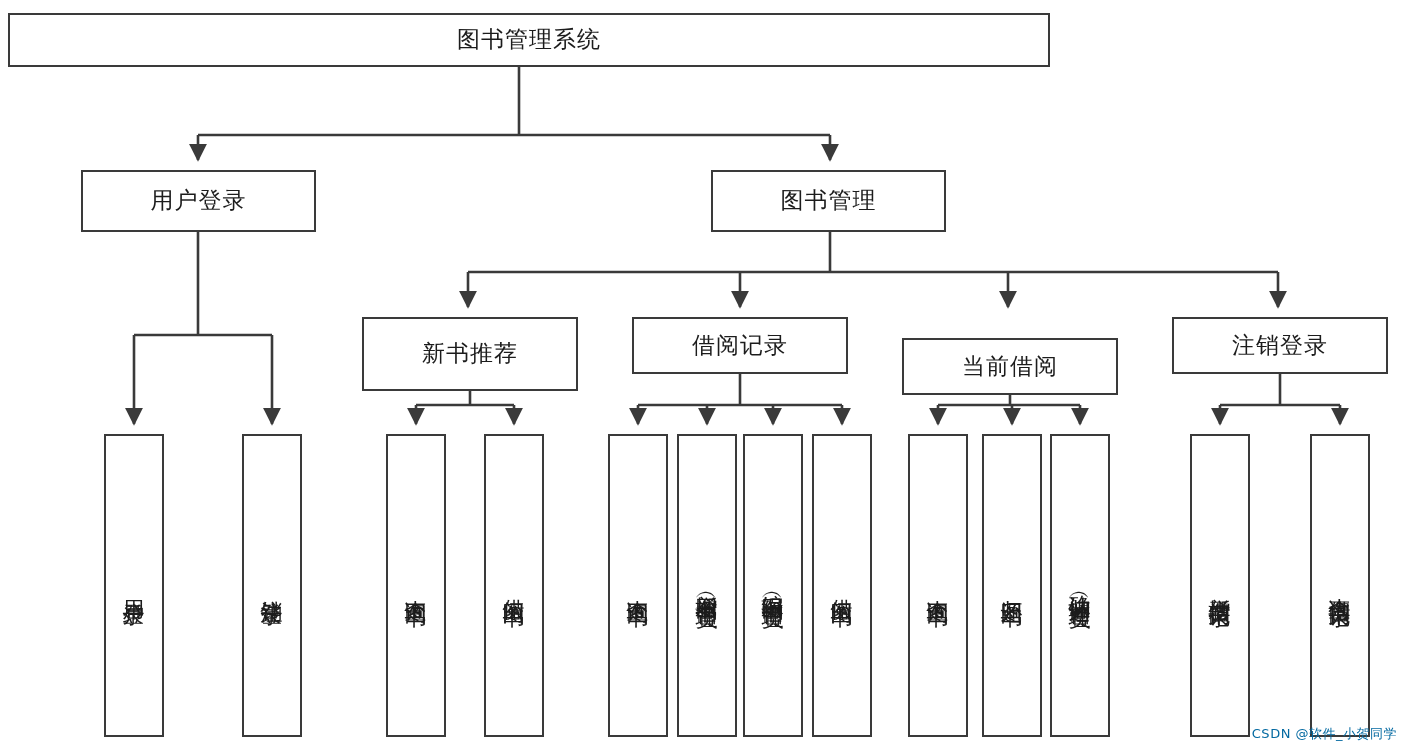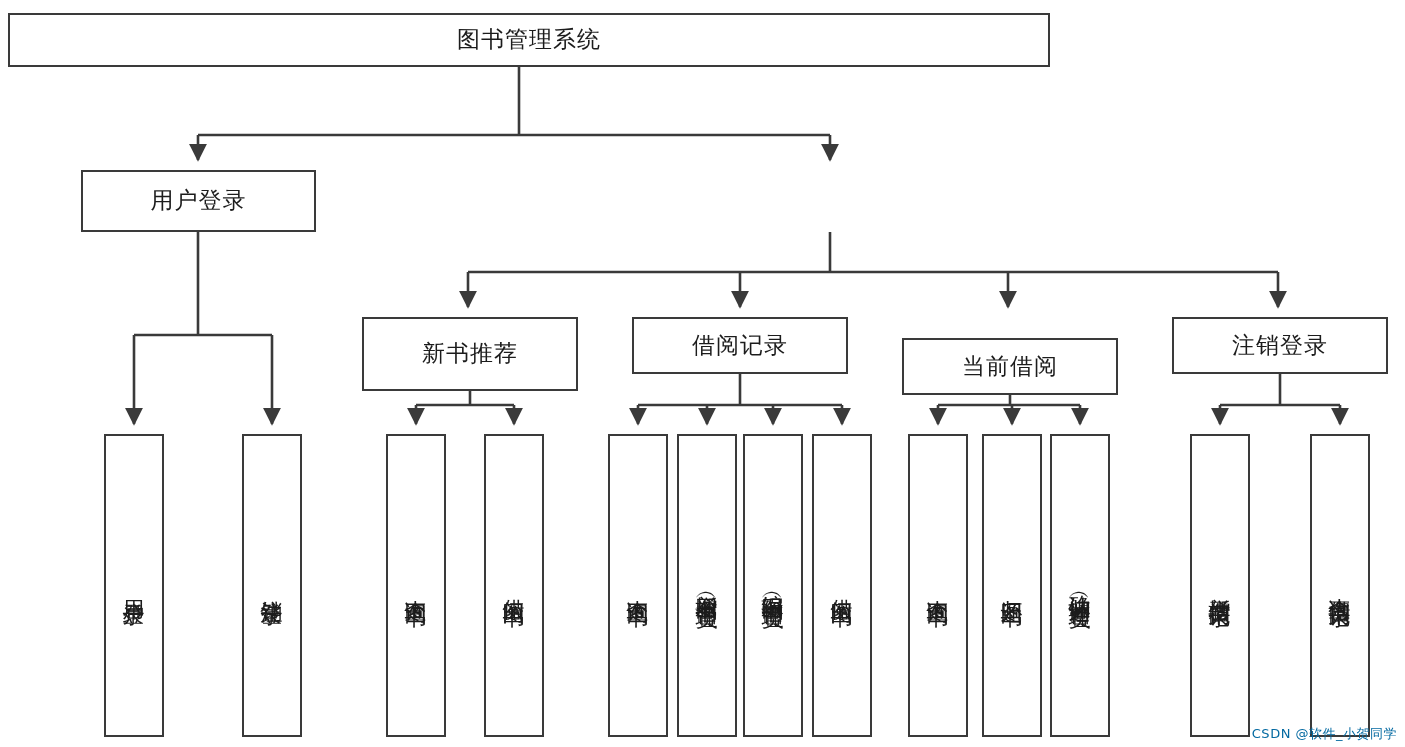--- a/index.html
+++ b/index.html
@@ -125,20 +125,23 @@
     </g>
   </svg>
 
   <div class="node root horiz" style="left:8px; top:13px; width:1042px; height:54px;">
     <span>图书管理系统</span>
   </div>
 
   <div class="node horiz" style="left:81px; top:170px; width:235px; height:62px;">
     <span>用户登录</span>
   </div>
+  <div class="node horiz" style="left:711px; top:170px; width:235px; height:62px;">
+    <span>图书管理</span>
+  </div>
 
   <div class="node horiz" style="left:362px; top:317px; width:216px; height:74px;">
     <span>新书推荐</span>
   </div>
   <div class="node horiz" style="left:632px; top:317px; width:216px; height:57px;">
     <span>借阅记录</span>
   </div>
   <div class="node horiz" style="left:902px; top:317px; width:216px; height:57px;margin-top:21px;">
     <span>当前借阅</span>
   </div>

